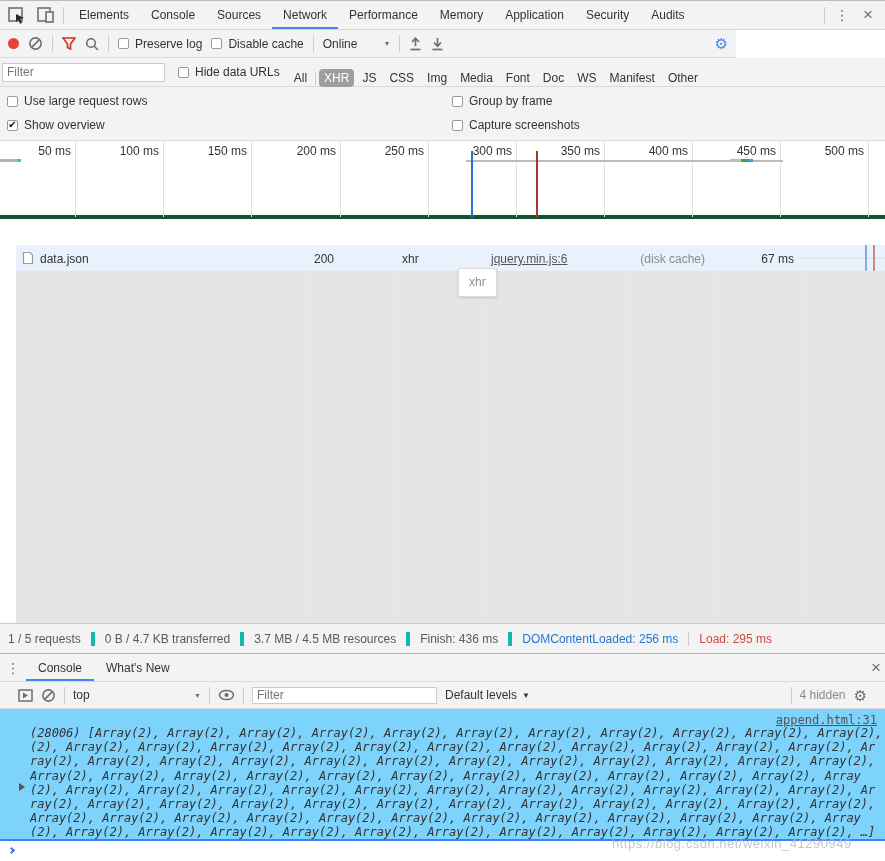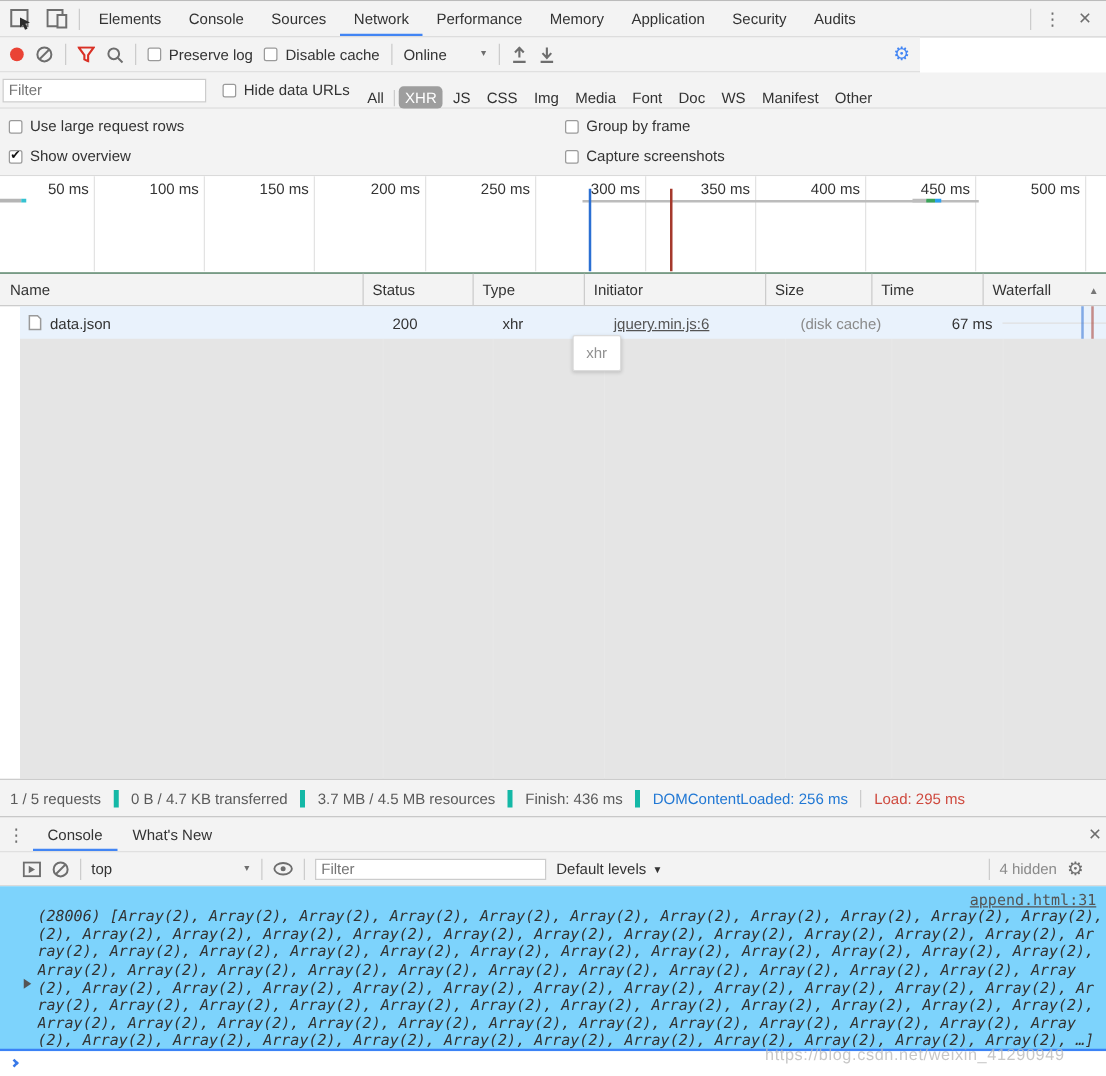--- a/index.html
+++ b/index.html
@@ -47,21 +47,21 @@
   .pill { padding:2px 5px; border-radius:4px; color:#333; }
   .pill.active { background:#9e9e9e; color:#fff; }
 
   
   .options { position:absolute; left:0; top:86px; width:885px; height:54px; background:#f3f3f3;
              border-bottom:1px solid #dadada; }
   .opt { position:absolute; display:flex; align-items:center; gap:6px; color:#333; }
 
   
   .overview { position:absolute; left:0; top:140px; width:885px; height:78px; background:#fff;
-              border-bottom:1px solid #14532d; }
+              border-bottom:4px solid #14532d; }
   .ov-grid { position:absolute; top:0; width:1px; height:76px; background:#e3e3e3; }
   .ov-tick { position:absolute; top:3px; width:68px; text-align:right; color:#333; }
   .ov-track { position:absolute; top:19px; height:2px; background:#bcbcbc; }
   .ov-seg { position:absolute; top:18px; height:3px; }
   .ov-line { position:absolute; top:10px; height:66px; width:2px; }
 
   
   .grid-header { position:absolute; left:0; top:218px; width:885px; height:26px; background:#f3f3f3;
                  border-bottom:1px solid #ccc; }
   .gh-cell { position:absolute; top:6px; color:#333; }
@@ -278,36 +278,20 @@
     <div class="ov-seg" style="left:0; width:17px; background:#b5b5b5;"></div>
     <div class="ov-seg" style="left:17px; width:4px; background:#35c2d1;"></div>
     <div class="ov-track" style="left:466px; width:317px;"></div>
     <div class="ov-seg" style="left:730px; width:11px; background:#bdbdbd;"></div>
     <div class="ov-seg" style="left:741px; width:7px; background:#3aa45a;"></div>
     <div class="ov-seg" style="left:748px; width:5px; background:#2da1f0;"></div>
     <div class="ov-line" style="left:471px; background:#2b6fd3;"></div>
     <div class="ov-line" style="left:536px; background:#a5392c;"></div>
   </div>
 
-  <div class="grid-header">
-    <div class="gh-cell" style="left:8px;">Name</div>
-    <div class="gh-cell" style="left:298px;">Status</div>
-    <div class="gh-cell" style="left:386px;">Type</div>
-    <div class="gh-cell" style="left:475px;">Initiator</div>
-    <div class="gh-cell" style="left:620px;">Size</div>
-    <div class="gh-cell" style="left:705px;">Time</div>
-    <div class="gh-cell" style="left:794px;">Waterfall</div>
-    <span class="sort-arrow">▲</span>
-    <div class="gh-sep" style="left:290px;"></div>
-    <div class="gh-sep" style="left:378px;"></div>
-    <div class="gh-sep" style="left:467px;"></div>
-    <div class="gh-sep" style="left:612px;"></div>
-    <div class="gh-sep" style="left:697px;"></div>
-    <div class="gh-sep" style="left:786px;"></div>
-  </div>
 
   <div class="grid-body">
     <div class="gb-sep" style="left:290px;"></div>
     <div class="gb-sep" style="left:378px;"></div>
     <div class="gb-sep" style="left:467px;"></div>
     <div class="gb-sep" style="left:612px;"></div>
     <div class="gb-sep" style="left:697px;"></div>
     <div class="gb-sep" style="left:786px;"></div>
 
     <div class="req-row">

